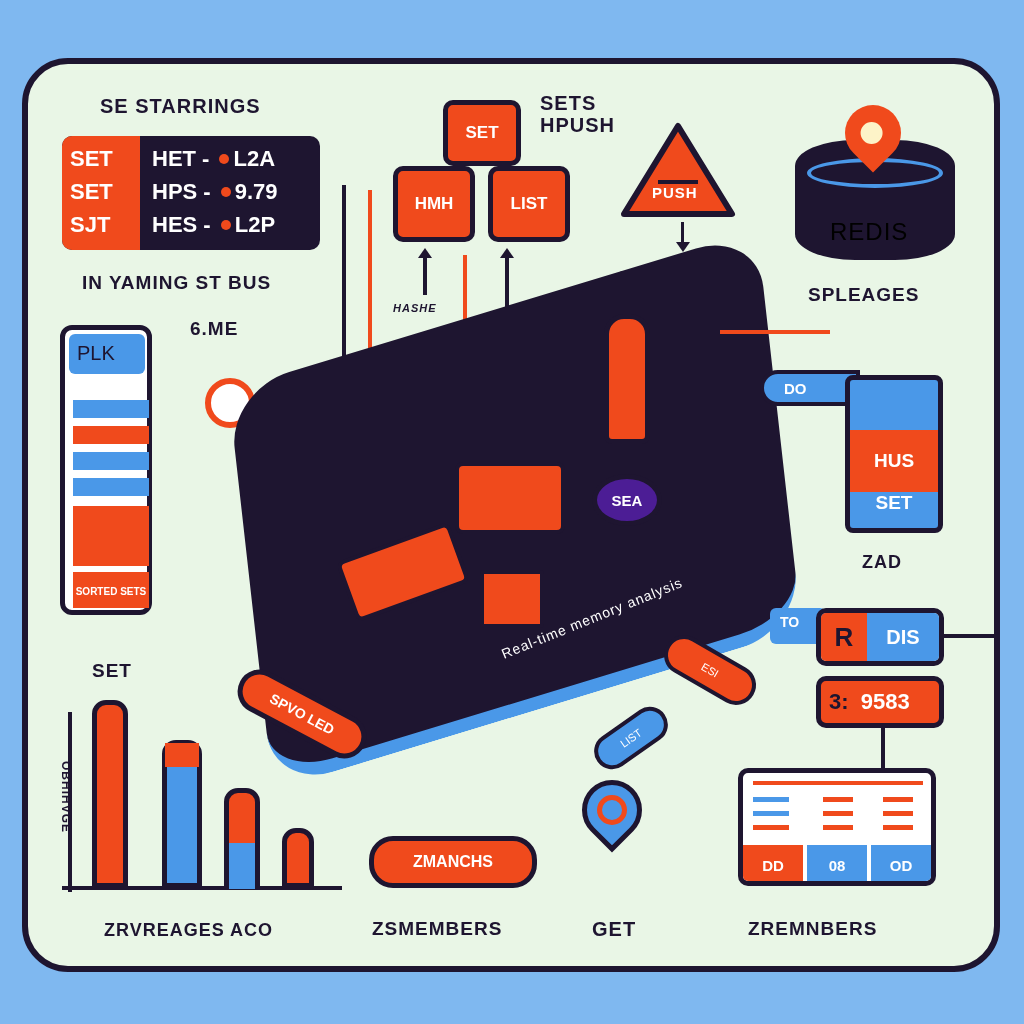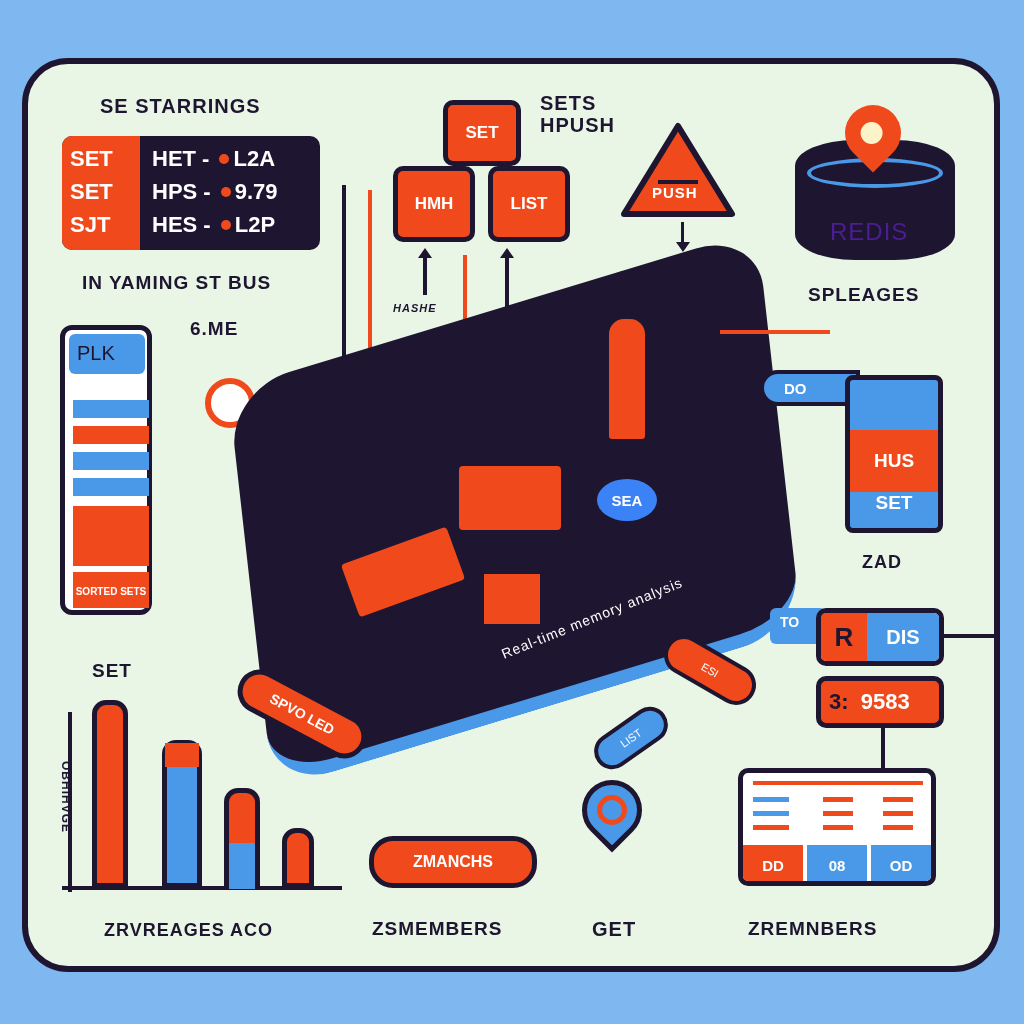--- a/index.html
+++ b/index.html
@@ -57,40 +57,40 @@
 <div class="line" style="left:681px;top:222px;width:3px;height:20px"></div>
 <div class="arrowdown" style="left:676px;top:242px"></div>
 <div class="lbl" style="left:618px;top:268px;font-size:17px">SAIBSEDERS</div>
 
 <div class="abs" style="left:795px;top:140px;width:160px;height:120px;background:#1e1530;border-radius:60px/26px">
   <div class="abs" style="left:12px;top:18px;width:136px;height:30px;border:4px solid #4a98e8;border-radius:50%"></div>
 </div>
 <div class="abs" style="left:845px;top:105px;width:56px;height:56px;background:#f04a1c;border-radius:50% 50% 50% 0;transform:rotate(-45deg)">
     <div style="position:absolute;left:16px;top:16px;width:22px;height:22px;border-radius:50%;background:#fdf3c8"></div>
   </div>
-<div class="lbl" style="left:830px;top:218px;color:#4c1d95;font-size:24px;font-weight:400">REDIS</div>
+<div class="lbl" style="left:830px;top:218px;color:#000000;font-size:24px;font-weight:400">REDIS</div>
 <div class="lbl" style="left:808px;top:284px;font-size:19px">SPLEAGES</div>
 
 <div class="abs" style="left:60px;top:325px;width:92px;height:290px;border:5px solid #1e1530;border-radius:12px;background:#fff">
   <div class="abs blue" style="left:4px;top:4px;width:76px;height:40px;border-radius:6px;color:#1e1530;font-weight:400;font-size:20px;padding:8px">PLK</div>
   <div class="abs blue" style="left:8px;top:70px;width:76px;height:18px"></div>
   <div class="abs red" style="left:8px;top:96px;width:76px;height:18px"></div>
   <div class="abs blue" style="left:8px;top:122px;width:76px;height:18px"></div>
   <div class="abs blue" style="left:8px;top:148px;width:76px;height:18px"></div>
   <div class="abs red" style="left:8px;top:176px;width:76px;height:60px"></div>
   <div class="abs red" style="left:8px;top:242px;width:76px;height:36px;color:#fff;font-size:10px;font-weight:700;text-align:center;padding-top:14px">SORTED SETS</div>
 </div>
 <div class="lbl" style="left:92px;top:660px">SET</div>
 
 <div class="lbl" style="left:190px;top:318px">6.ME</div>
 <div class="abs" style="left:205px;top:378px;width:50px;height:50px;border-radius:50%;background:#fff;border:6px solid #f04a1c"></div>
 
 <div class="abs" style="left:255px;top:300px;width:520px;height:420px;background:#1e1530;border-radius:60px;transform:skewX(-12deg) rotate(-18deg);border-bottom:14px solid #4a98e8"></div>
 <div class="abs" style="left:604px;top:314px;width:46px;height:130px;background:#f04a1c;border:5px solid #1e1530;border-radius:20px 20px 8px 8px"></div>
-<div class="abs" style="left:592px;top:474px;width:70px;height:52px;background:#3b82f6;border:5px solid #1e1530;border-radius:50%;color:#fff;font-weight:700;font-size:15px;display:flex;align-items:center;justify-content:center">SEA</div>
+<div class="abs" style="left:592px;top:474px;width:70px;height:52px;background:#4c1d95;border:5px solid #1e1530;border-radius:50%;color:#fff;font-weight:700;font-size:15px;display:flex;align-items:center;justify-content:center">SEA</div>
 <div class="abs red" style="left:455px;top:462px;width:110px;height:72px;border:4px solid #1e1530;border-radius:8px"></div>
 <div class="abs red" style="left:343px;top:540px;width:120px;height:64px;border:4px solid #1e1530;border-radius:8px;transform:rotate(-20deg)"></div>
 <div class="abs red" style="left:480px;top:570px;width:64px;height:58px;border:4px solid #1e1530;border-radius:4px"></div>
 <div class="lbl" style="left:495px;top:610px;color:#fff;font-size:14px;transform:rotate(-22deg);font-weight:400">Real-time memory analysis</div>
 
 <div class="abs blue" style="left:760px;top:370px;width:100px;height:36px;border:4px solid #1e1530;border-radius:18px 0 0 18px;font-weight:700;color:#fff;padding:6px 20px;font-size:15px">DO</div>
 <div class="abs blue" style="left:845px;top:375px;width:98px;height:158px;border:5px solid #1e1530;border-radius:8px">
   <div class="abs red" style="left:0;top:50px;width:88px;height:62px;color:#fff;font-weight:700;font-size:19px;display:flex;align-items:center;justify-content:center">HUS</div>
   <div class="abs" style="left:0;top:112px;width:88px;height:30px;color:#fff;font-weight:700;font-size:19px;text-align:center">SET</div>
 </div>

